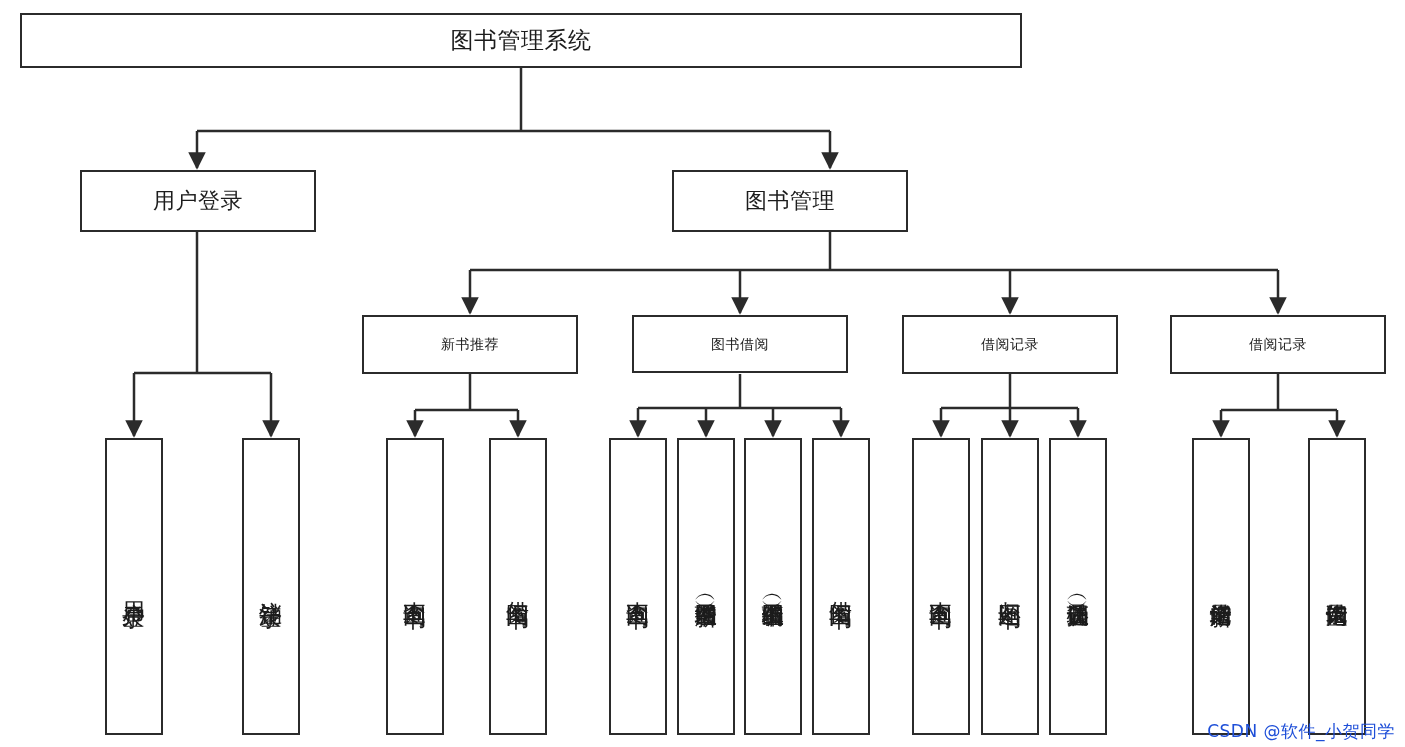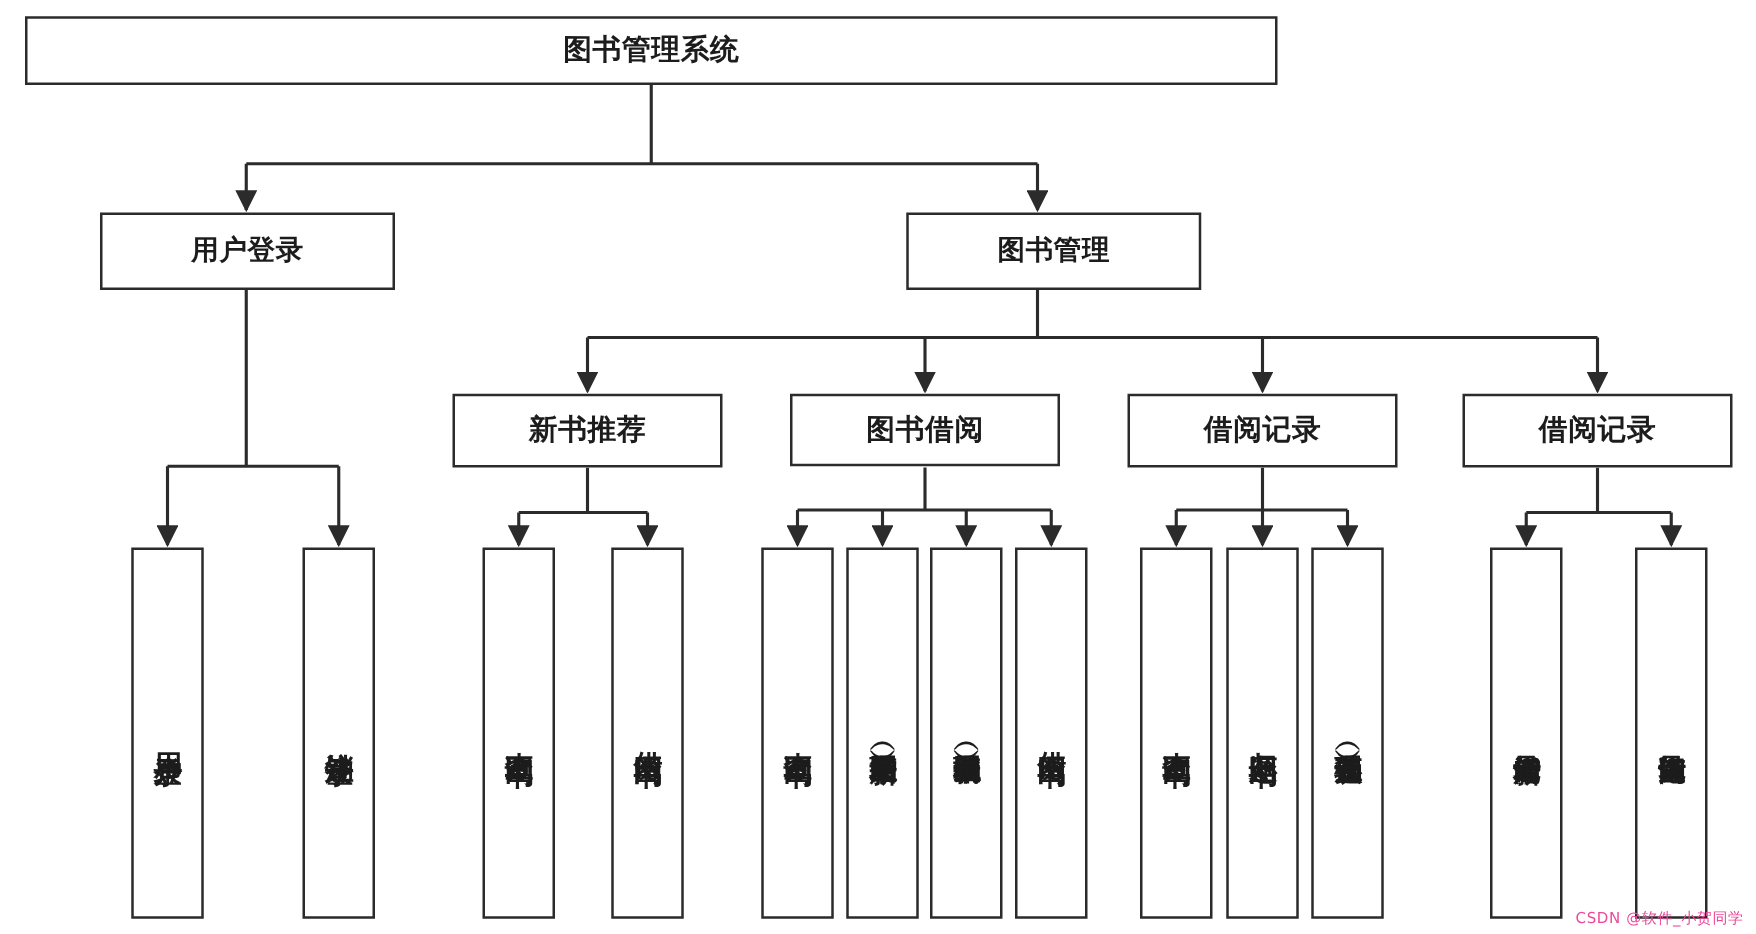--- a/index.html
+++ b/index.html
@@ -37,25 +37,24 @@
     justify-content: center;
     z-index: 2;
   }
   .node .label {
     font-size: 22px;
     line-height: 1.05;
     letter-spacing: 0.5px;
     color: #1c1c1c;
     white-space: nowrap;
     text-align: right;
-    font-weight: bold;
   }
   .node.root .label { font-size: 23px; }
   .node.level2 .label { font-size: 22px; }
-  .node.level3 .label { font-size: 23px; }
+  .node.level3 .label { font-size: 14px; }
   .node.leaf {
     align-items: center;
     justify-content: center;
   }
   .node.leaf .label {
     writing-mode: vertical-rl;
     text-orientation: upright;
     font-size: 23px;
     line-height: 1.22;
     letter-spacing: 2px;
@@ -64,22 +63,22 @@
   }
   .node.leaf.tall-text .label {
     font-size: 22px;
     line-height: 1.16;
     letter-spacing: 0px;
   }
   .watermark {
     position: absolute;
     right: 10px;
     bottom: 4px;
-    font-size: 12px;
-    color: #ec4899;
+    font-size: 17px;
+    color: #1d4ed8;
     letter-spacing: 0.5px;
     z-index: 5;
     white-space: nowrap;
   }
 </style>
 </head>
 <body>
 
 <div id="canvas">
 
@@ -136,21 +135,21 @@
     </g>
   </svg>
 
   <div class="node root" style="left:20px; top:13px; width:1002px; height:55px;">
     <span class="label">图书管理系统</span>
   </div>
 
   <div class="node level2" style="left:80px; top:170px; width:236px; height:62px;">
     <span class="label">用户登录</span>
   </div>
-  <div class="node level2" style="left:725px; top:170px; width:236px; height:62px;">
+  <div class="node level2" style="left:672px; top:170px; width:236px; height:62px;">
     <span class="label">图书管理</span>
   </div>
 
   <div class="node level3" style="left:362px; top:315px; width:216px; height:59px;">
     <span class="label">新书推荐</span>
   </div>
   <div class="node level3" style="left:632px; top:315px; width:216px; height:58px;">
     <span class="label">图书借阅</span>
   </div>
   <div class="node level3" style="left:902px; top:315px; width:216px; height:59px;">

